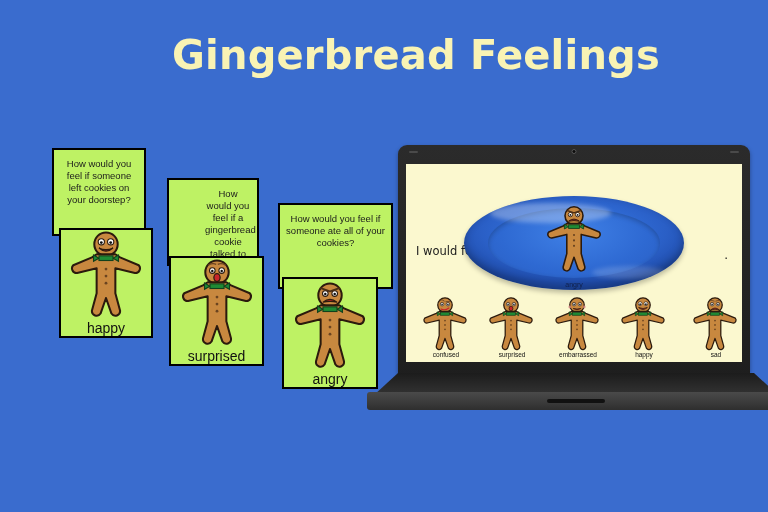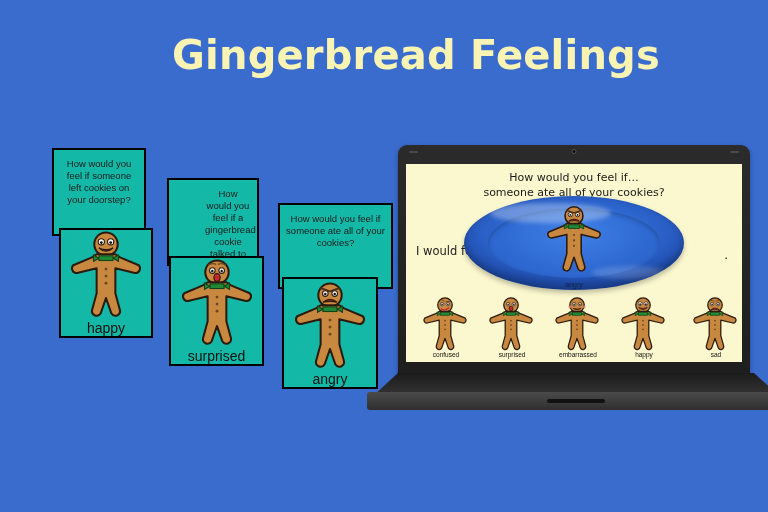--- a/index.html
+++ b/index.html
@@ -12,21 +12,21 @@
 
   
   .title{
     position:absolute;left:0;top:32px;width:768px;text-align:center;
     font-size:40px;font-weight:bold;color:#f9f3b4;letter-spacing:0.2px;
     font-family:"DejaVu Sans", sans-serif;
   }
 
   
   .card{
-    position:absolute;background:#14b8a6;border:2px solid #000;
+    position:absolute;background:#bef264;border:2px solid #000;
     box-sizing:border-box;
   }
   .q-card{ padding:8px 6px 6px 6px; }
   .q-text{
     font-size:9.5px;line-height:12px;color:#1b1b1b;text-align:center;
     font-family:"Liberation Sans", sans-serif;
   }
   .a-card{ display:flex;flex-direction:column;align-items:center;justify-content:flex-end; }
   .a-label{
     font-size:14px;color:#111;text-align:center;width:100%;
@@ -214,24 +214,20 @@
     <div class="lid" style="left:36px;top:5px;width:352px;height:232px;">
       <div class="bezel-top">
         <div class="cam"></div>
         <div class="dash l"></div>
         <div class="dash r"></div>
       </div>
 
       <div class="screen" style="left: 8px; top: 19px; width: 336px; height: 198px; background: rgb(251, 248, 207);">
         <div class="screen-inner">
 
-          <div class="scr-q">
-            <div>How would you feel if…</div>
-            <div>someone ate all of your cookies?</div>
-          </div>
 
           <div class="scr-feel">I would feel</div>
           <div class="scr-period">.</div>
 
           <div class="plate" style="left:58px;top:32px;width:220px;height:94px;">
             <div class="plate-rim"></div>
             <div class="plate-gloss"></div>
             <div class="plate-gloss2"></div>
             <div style="position:absolute;left:50%;top:6px;transform:translateX(-50%);">
               <svg viewBox="0 0 100 120" width="60" height="72">

